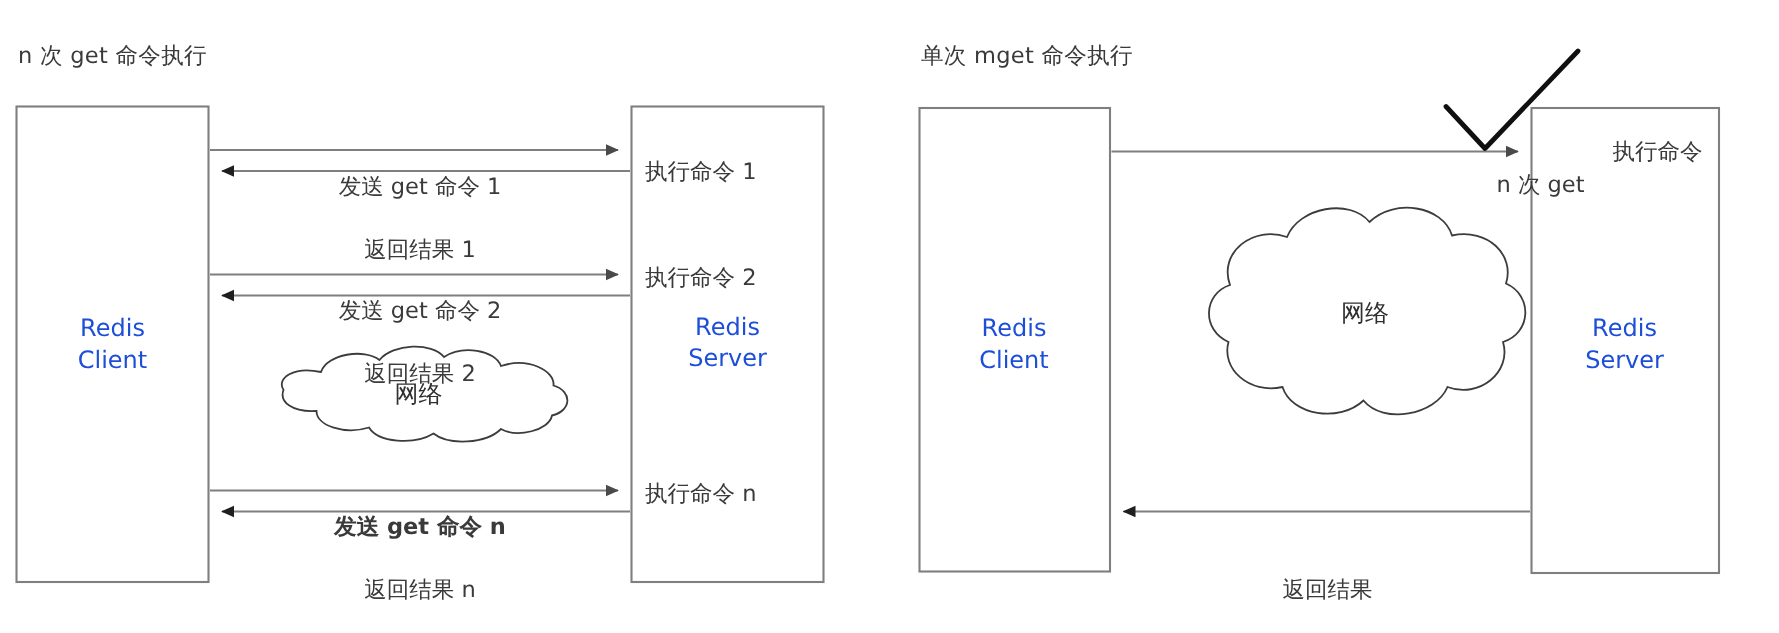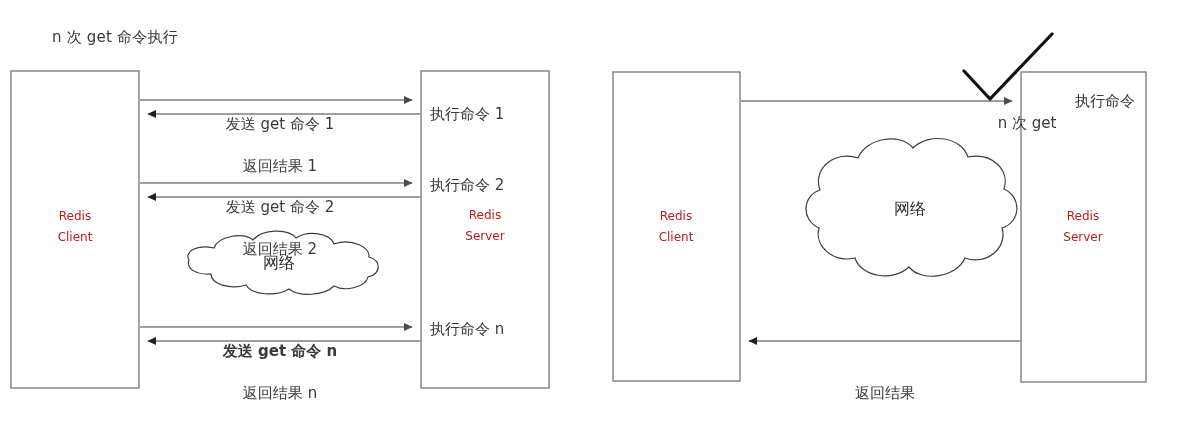--- a/index.html
+++ b/index.html
@@ -5,21 +5,21 @@
   html,body{margin:0;padding:0;background:#ffffff;}
   body{
     width:1186px;height:422px;position:relative;overflow:hidden;
     font-family:"DejaVu Sans","Liberation Sans",sans-serif;
     color:#3b3b3b;
   }
   .diagram-root{position:absolute;left:0;top:0;width:1186px;height:422px;}
   svg.layer{position:absolute;left:0;top:0;width:1186px;height:422px;}
   .txt{position:absolute;white-space:pre;line-height:1.25;}
   .title{font-size:15px;color:#3a3a3a;letter-spacing:.2px;}
-  .boxlabel{font-size:12px;color:#b91c1c;text-align:center;}
+  .boxlabel{font-size:16px;color:#1d4ed8;text-align:center;}
   .arrowlabel{font-size:15px;color:#3a3a3a;text-align:center;margin-top:37px;}
   .servstep{font-size:15px;color:#3a3a3a;}
   .cloudlabel{font-size:16px;color:#2f2f2f;}
   .ctr{transform:translateX(-50%);}
 </style>
 </head>
 <body>
 
 <div class="diagram-root">
 
@@ -102,21 +102,21 @@
                C893,282 861,277 855,258
                C833,263 814,246 819,228
                C801,220 802,196 820,190 Z" fill="#ffffff" stroke="#3c3c3c" stroke-width="1.2"></path>
     </g>
 
     <g>
       <path d="M964,71 L990,99 L1052,34" fill="none" stroke="#101010" stroke-width="3.2" stroke-linecap="round" stroke-linejoin="round"></path>
     </g>
   </svg>
 
-  <div class="txt title" style="left:12px;top:28px;margin-left:40px;">n 次 get 命令执行</div>
+  <div class="txt title" style="left:12px;top:28px;">n 次 get 命令执行</div>
 
   <div class="txt boxlabel ctr" style="left:75px;top:209px;">Redis</div>
   <div class="txt boxlabel ctr" style="left:75px;top:230px;">Client</div>
 
   <div class="txt boxlabel ctr" style="left:485px;top:208px;">Redis</div>
   <div class="txt boxlabel ctr" style="left:485px;top:229px;">Server</div>
 
   <div class="txt servstep" style="left:430px;top:93px;margin-top:12px;">执行命令 1</div>
   <div class="txt servstep" style="left:430px;top:176px;">执行命令 2</div>
   <div class="txt servstep" style="left:430px;top:320px;">执行命令 n</div>
@@ -125,20 +125,21 @@
   <div class="txt arrowlabel ctr" style="left:280px;top:120px;">返回结果 1</div>
 
   <div class="txt arrowlabel ctr" style="left:280px;top:161px;">发送 get 命令 2</div>
   <div class="txt arrowlabel ctr" style="left:280px;top:203px;">返回结果 2</div>
 
   <div class="txt arrowlabel ctr" style="left:280px;top:305px;font-weight:bold;">发送 get 命令 n</div>
   <div class="txt arrowlabel ctr" style="left:280px;top:347px;">返回结果 n</div>
 
   <div class="txt cloudlabel ctr" style="left:279px;top:253px;">网络</div>
 
+  <div class="txt title" style="left:614px;top:28px;">单次 mget 命令执行</div>
 
   <div class="txt boxlabel ctr" style="left:676px;top:209px;">Redis</div>
   <div class="txt boxlabel ctr" style="left:676px;top:230px;">Client</div>
 
   <div class="txt servstep ctr" style="left:1083px;top:92px;margin-left:22px;">执行命令</div>
   <div class="txt servstep ctr" style="left:1027px;top:114px;">n 次 get</div>
 
   <div class="txt boxlabel ctr" style="left:1083px;top:209px;">Redis</div>
   <div class="txt boxlabel ctr" style="left:1083px;top:230px;">Server</div>
 

